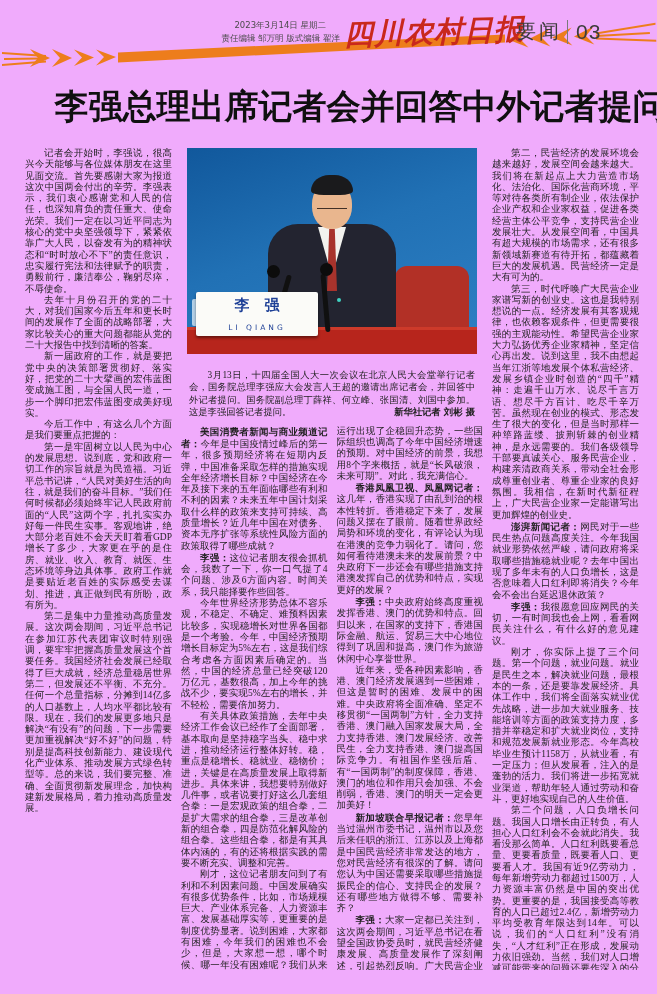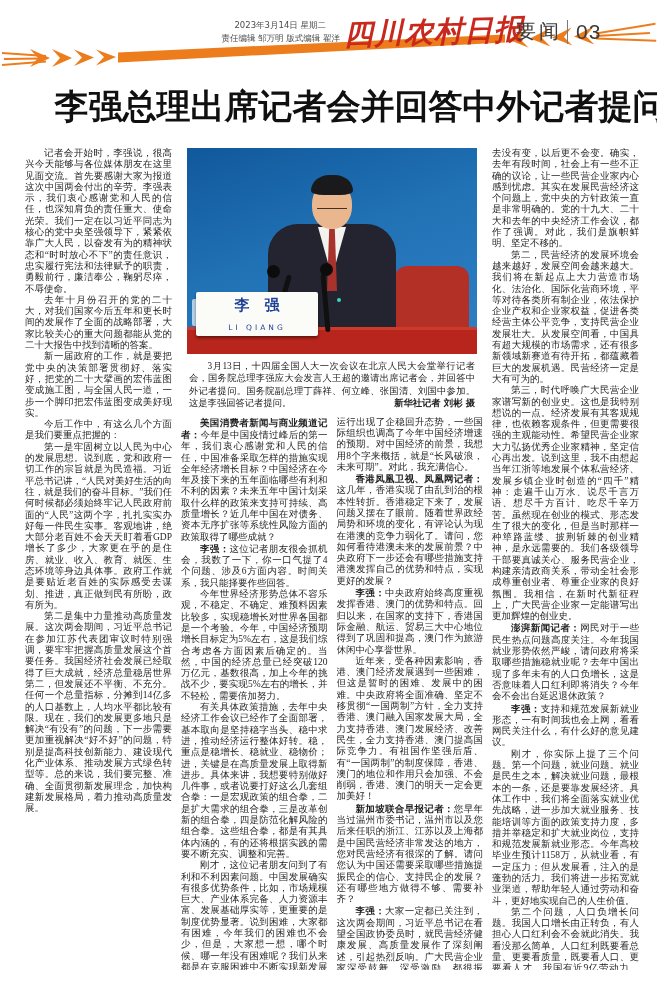--- a/index.html
+++ b/index.html
@@ -1,18 +1,18 @@
 <!DOCTYPE html>
 <html><head>
 <meta charset="utf-8">
 <style>
   html,body { margin:0; padding:0; background:#888; }
   .page {
     position:relative; width:657px; height:994px; margin:0 auto;
-    background:#ffffff; overflow:hidden;
+    background:#f0abfc; overflow:hidden;
     font-family:"Liberation Serif","DejaVu Serif",serif; color:#1f1f1f;
   }
   
   .deco-svg { position:absolute; top:0; left:0; }
   .header-info { position:absolute; top:19px; left:145px; width:195px; font-size:8.5px; color:#4a4a4a; line-height:1.55; font-family:"DejaVu Sans",sans-serif; }
   .header-info .l1 { text-align:right; padding-right:14px; }
   .header-info .l2 { text-align:right; }
   .masthead {
     position:absolute; top:13px; left:344px; width:165px; text-align:center;
     font-size:29px; font-weight:900; font-style:italic; color:#c9281c;
@@ -54,21 +54,21 @@
   .ph-mic-head { position:absolute; width:13px; height:13px; background:#0c0c0c; border-radius:50%; }
   .mic1s { left:92px; bottom:22px; transform:rotate(16deg); }
   .mic1h { left:80px; bottom:76px; }
   .mic2s { left:136px; bottom:22px; transform:rotate(-5deg); }
   .mic2h { left:133px; bottom:78px; }
   .ph-light { position:absolute; left:150px; bottom:52px; width:4px; height:4px; background:#3fd2c2; border-radius:50%; }
   .ph-placard { position:absolute; left:9px; bottom:18px; width:122px; height:44px; background:#fbfbf8; border-radius:2px; box-shadow:0 2px 3px rgba(0,0,0,.45); display:flex; flex-direction:column; align-items:center; justify-content:center; }
   .ph-placard .nm { color:#1d3f96; font-weight:700; font-size:15px; line-height:16px; }
   .ph-placard .py { color:#1d3f96; font-size:7.5px; letter-spacing:3px; margin-top:10px; font-family:"DejaVu Sans",sans-serif; }
   
-  .caption { margin:6px 2px 0 2px; font-size:9.3px; line-height:12.4px; text-align:justify; text-indent:2em; color:#222; }
+  .caption { margin:15px 2px 0 2px; font-size:9.3px; line-height:12.4px; text-align:justify; text-indent:2em; color:#222; }
   .caption .credit { float:right; font-weight:700; font-family:"DejaVu Sans",sans-serif; }
 </style>
 </head>
 <body>
 
 <div class="page">
 
   <svg class="deco-svg" width="657" height="72" viewBox="0 0 657 72">
     <g fill="#ed7d1c">
 
@@ -141,41 +141,40 @@
             <div class="py">LI QIANG</div>
           </div>
         </div>
         <p class="caption">
           <span>3月13日，十四届全国人大一次会议在北京人民大会堂举行记者会，国务院总理李强应大会发言人王超的邀请出席记者会，并回答中外记者提问。国务院副总理丁薛祥、何立峰、张国清、刘国中参加。这是李强回答记者提问。</span>
           <b class="credit">新华社记者 刘彬 摄</b>
         </p>
       </div>
       <div class="mid-cols">
         <div class="col">
-            <p class="para"><b>美国消费者新闻与商业频道记者：</b><span>今年是中国疫情过峰后的第一年，我们衷心感谢党和人民的信任，中国准备采取怎样的措施实现全年经济增长目标？中国经济在今年及接下来的五年面临哪些有利和不利的因素？未来五年中国计划采取什么样的政策来支持可持续、高质量增长？近几年中国在对债务、资本无序扩张等系统性风险方面的政策取得了哪些成就？</span></p>
+            <p class="para"><b>美国消费者新闻与商业频道记者：</b><span>今年是中国疫情过峰后的第一年，很多预期经济将在短期内反弹，中国准备采取怎样的措施实现全年经济增长目标？中国经济在今年及接下来的五年面临哪些有利和不利的因素？未来五年中国计划采取什么样的政策来支持可持续、高质量增长？近几年中国在对债务、资本无序扩张等系统性风险方面的政策取得了哪些成就？</span></p>
             <p class="para"><b>李强：</b><span>这位记者朋友很会抓机会，我数了一下，你一口气提了4个问题、涉及6方面内容。时间关系，我只能择要作些回答。</span></p>
             <p class="para"><span>今年世界经济形势总体不容乐观，不稳定、不确定、难预料因素比较多，实现稳增长对世界各国都是一个考验。今年，中国经济预期增长目标定为5%左右，这是我们综合考虑各方面因素后确定的。当然，中国的经济总量已经突破120万亿元，基数很高，加上今年的挑战不少，要实现5%左右的增长，并不轻松，需要倍加努力。</span></p>
             <p class="para"><span>有关具体政策措施，去年中央经济工作会议已经作了全面部署，基本取向是坚持稳字当头、稳中求进，推动经济运行整体好转。稳，重点是稳增长、稳就业、稳物价；进，关键是在高质量发展上取得新进步。具体来讲，我想要特别做好几件事，或者说要打好这么几套组合拳：一是宏观政策的组合拳，二是扩大需求的组合拳，三是改革创新的组合拳，四是防范化解风险的组合拳。这些组合拳，都是有其具体内涵的，有的还将根据实践的需要不断充实、调整和完善。</span></p>
             <p class="para"><span>刚才，这位记者朋友问到了有利和不利因素问题。中国发展确实有很多优势条件，比如，市场规模巨大、产业体系完备、人力资源丰富、发展基础厚实等，更重要的是制度优势显著。说到困难，大家都有困难，今年我们的困难也不会少，但是，大家想一想，哪个时候、哪一年没有困难呢？我们从来都是在克服困难中不断实现新发展的。我们这一代中国人从小听得最多的故事就是大禹治水、愚公移山、精卫填海、夸父逐日等等，都很励志，讲的都是不怕困难、不畏艰险、敢于斗争、自强不息的精神，我们中国人不会被任何困难所压倒。</span></p>
           </div>
         <div class="col">
             <p class="para noindent"><span>运行出现了企稳回升态势，一些国际组织也调高了今年中国经济增速的预期。对中国经济的前景，我想用8个字来概括，就是“长风破浪，未来可期”。对此，我充满信心。</span></p>
             <p class="para"><b>香港凤凰卫视、凤凰网记者：</b><span>这几年，香港实现了由乱到治的根本性转折。香港稳定下来了，发展问题又摆在了眼前。随着世界政经局势和环境的变化，有评论认为现在港澳的竞争力弱化了。请问，您如何看待港澳未来的发展前景？中央政府下一步还会有哪些措施支持港澳发挥自己的优势和特点，实现更好的发展？</span></p>
             <p class="para"><b>李强：</b><span>中央政府始终高度重视发挥香港、澳门的优势和特点。回归以来，在国家的支持下，香港国际金融、航运、贸易三大中心地位得到了巩固和提高，澳门作为旅游休闲中心享誉世界。</span></p>
             <p class="para"><span>近年来，受各种因素影响，香港、澳门经济发展遇到一些困难，但这是暂时的困难、发展中的困难。中央政府将全面准确、坚定不移贯彻“一国两制”方针，全力支持香港、澳门融入国家发展大局，全力支持香港、澳门发展经济、改善民生，全力支持香港、澳门提高国际竞争力。有祖国作坚强后盾、有“一国两制”的制度保障，香港、澳门的地位和作用只会加强、不会削弱，香港、澳门的明天一定会更加美好！</span></p>
             <p class="para"><b>新加坡联合早报记者：</b><span>您早年当过温州市委书记，温州市以及您后来任职的浙江、江苏以及上海都是中国民营经济非常发达的地方，您对民营经济有很深的了解。请问您认为中国还需要采取哪些措施提振民企的信心、支持民企的发展？还有哪些地方做得不够、需要补齐？</span></p>
             <p class="para"><b>李强：</b><span>大家一定都已关注到，这次两会期间，习近平总书记在看望全国政协委员时，就民营经济健康发展、高质量发展作了深刻阐述，引起热烈反响。广大民营企业家深受鼓舞、深受激励，都很振奋。</span></p>
           </div>
       </div>
     </div>
 
     <div class="col">
-        <p class="para noindent"><span>去没有变，以后更不会变。确实，去年有段时间，社会上有一些不正确的议论，让一些民营企业家内心感到忧虑。其实在发展民营经济这个问题上，党中央的方针政策一直是非常明确的。党的十九大、二十大和去年的中央经济工作会议，都作了强调。对此，我们是旗帜鲜明、坚定不移的。</span></p>
         <p class="para"><span>第二，民营经济的发展环境会越来越好，发展空间会越来越大。我们将在新起点上大力营造市场化、法治化、国际化营商环境，平等对待各类所有制企业，依法保护企业产权和企业家权益，促进各类经营主体公平竞争，支持民营企业发展壮大。从发展空间看，中国具有超大规模的市场需求，还有很多新领域新赛道有待开拓，都蕴藏着巨大的发展机遇。民营经济一定是大有可为的。</span></p>
         <p class="para"><span>第三，时代呼唤广大民营企业家谱写新的创业史。这也是我特别想说的一点。经济发展有其客观规律，也依赖客观条件，但更需要很强的主观能动性。希望民营企业家大力弘扬优秀企业家精神，坚定信心再出发。说到这里，我不由想起当年江浙等地发展个体私营经济、发展乡镇企业时创造的“四千”精神：走遍千山万水、说尽千言万语、想尽千方百计、吃尽千辛万苦。虽然现在创业的模式、形态发生了很大的变化，但是当时那样一种筚路蓝缕、披荆斩棘的创业精神，是永远需要的。我们各级领导干部要真诚关心、服务民营企业，构建亲清政商关系，带动全社会形成尊重创业者、尊重企业家的良好氛围。我相信，在新时代新征程上，广大民营企业家一定能谱写出更加辉煌的创业史。</span></p>
         <p class="para"><b>澎湃新闻记者：</b><span>网民对于一些民生热点问题高度关注。今年我国就业形势依然严峻，请问政府将采取哪些措施稳就业呢？去年中国出现了多年未有的人口负增长，这是否意味着人口红利即将消失？今年会不会出台延迟退休政策？</span></p>
-        <p class="para"><b>李强：</b><span>支持和规范发展新就业形态，一有时间我也会上网，看看网民关注什么，有什么好的意见建议。</span></p>
+        <p class="para"><b>李强：</b><span>我很愿意回应网民的关切，一有时间我也会上网，看看网民关注什么，有什么好的意见建议。</span></p>
         <p class="para"><span>刚才，你实际上提了三个问题。第一个问题，就业问题。就业是民生之本，解决就业问题，最根本的一条，还是要靠发展经济。具体工作中，我们将全面落实就业优先战略，进一步加大就业服务、技能培训等方面的政策支持力度，多措并举稳定和扩大就业岗位，支持和规范发展新就业形态。今年高校毕业生预计1158万，从就业看，有一定压力；但从发展看，注入的是蓬勃的活力。我们将进一步拓宽就业渠道，帮助年轻人通过劳动和奋斗，更好地实现自己的人生价值。</span></p>
         <p class="para"><span>第二个问题，人口负增长问题。我国人口增长由正转负，有人担心人口红利会不会就此消失。我看没那么简单。人口红利既要看总量、更要看质量，既要看人口、更要看人才。我国有近9亿劳动力，每年新增劳动力都超过1500万，人力资源丰富仍然是中国的突出优势。更重要的是，我国接受高等教育的人口已超过2.4亿，新增劳动力平均受教育年限达到14年。可以说，我们的“人口红利”没有消失，“人才红利”正在形成，发展动力依旧强劲。当然，我们对人口增减可能带来的问题还要作深入的分析研判，积极应对。</span></p>
       </div>
 
   </div>
 </div>
 
 </body></html>

